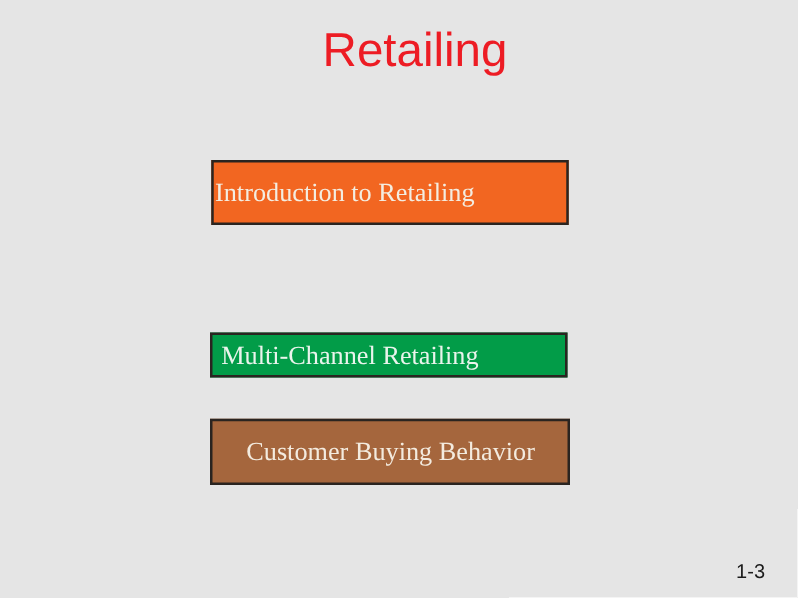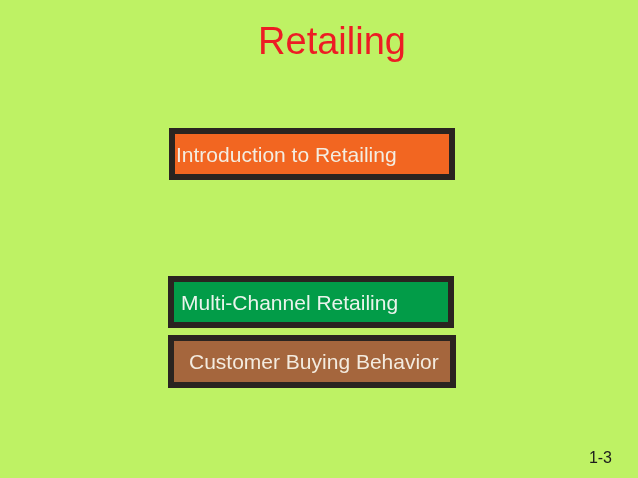--- a/index.html
+++ b/index.html
@@ -28,47 +28,48 @@
     font-weight: 400;
     line-height: 1.05;
     letter-spacing: 0px;
   }
   .box {
     position: absolute;
     left: 169px;
     width: 286px;
     height: 53px;
     box-sizing: border-box;
-    border: 6px solid #14532d;
+    border: 2px solid #14532d;
     display: flex;
     align-items: center;
     font-size: 21px;
     line-height: 1;
     white-space: nowrap;
+    font-family: Liberation Serif, serif;
   }
   .box-1 { top: 128px; height: 52px; }
   .box-1 .box-label { padding-left: 1px; }
   .box-2 { top: 196px; }
   .box-2 .box-label { padding-left: 29px; }
-  .box-3 { top: 276px; left: 168px; height: 52px; text-align: right; }
+  .box-3 { top: 266px; left: 168px; height: 36px; text-align: right; }
   .box-3 .box-label { padding-left: 7px; }
   .box-4 { top: 335px; left: 168px; width: 288px; }
-  .box-4 .box-label { padding-left: 15px; }
+  .box-4 .box-label { padding-left: 27px; }
   .page-number {
     position: absolute;
     right: 26px;
     bottom: 12px;
     font-size: 16px;
     line-height: 1;
   }
 </style>
 </head>
 <body>
 
-<div class="slide" style="background-color: #bef264;">
+<div class="slide" style="background-color: #e5e5e5;">
 
   <h1 class="title" style="color: rgb(237, 28, 36);">Retailing</h1>
 
   <div class="box box-1" style="background-color: rgb(242, 102, 33); border-color: rgb(42, 36, 32);">
     <span class="box-label" style="color: rgb(243, 237, 225);">Introduction to Retailing</span>
   </div>
 
 
   <div class="box box-3" style="background-color: rgb(2, 156, 72); border-color: rgb(42, 36, 32);">
     <span class="box-label" style="color: rgb(234, 244, 236);">Multi-Channel Retailing</span>

